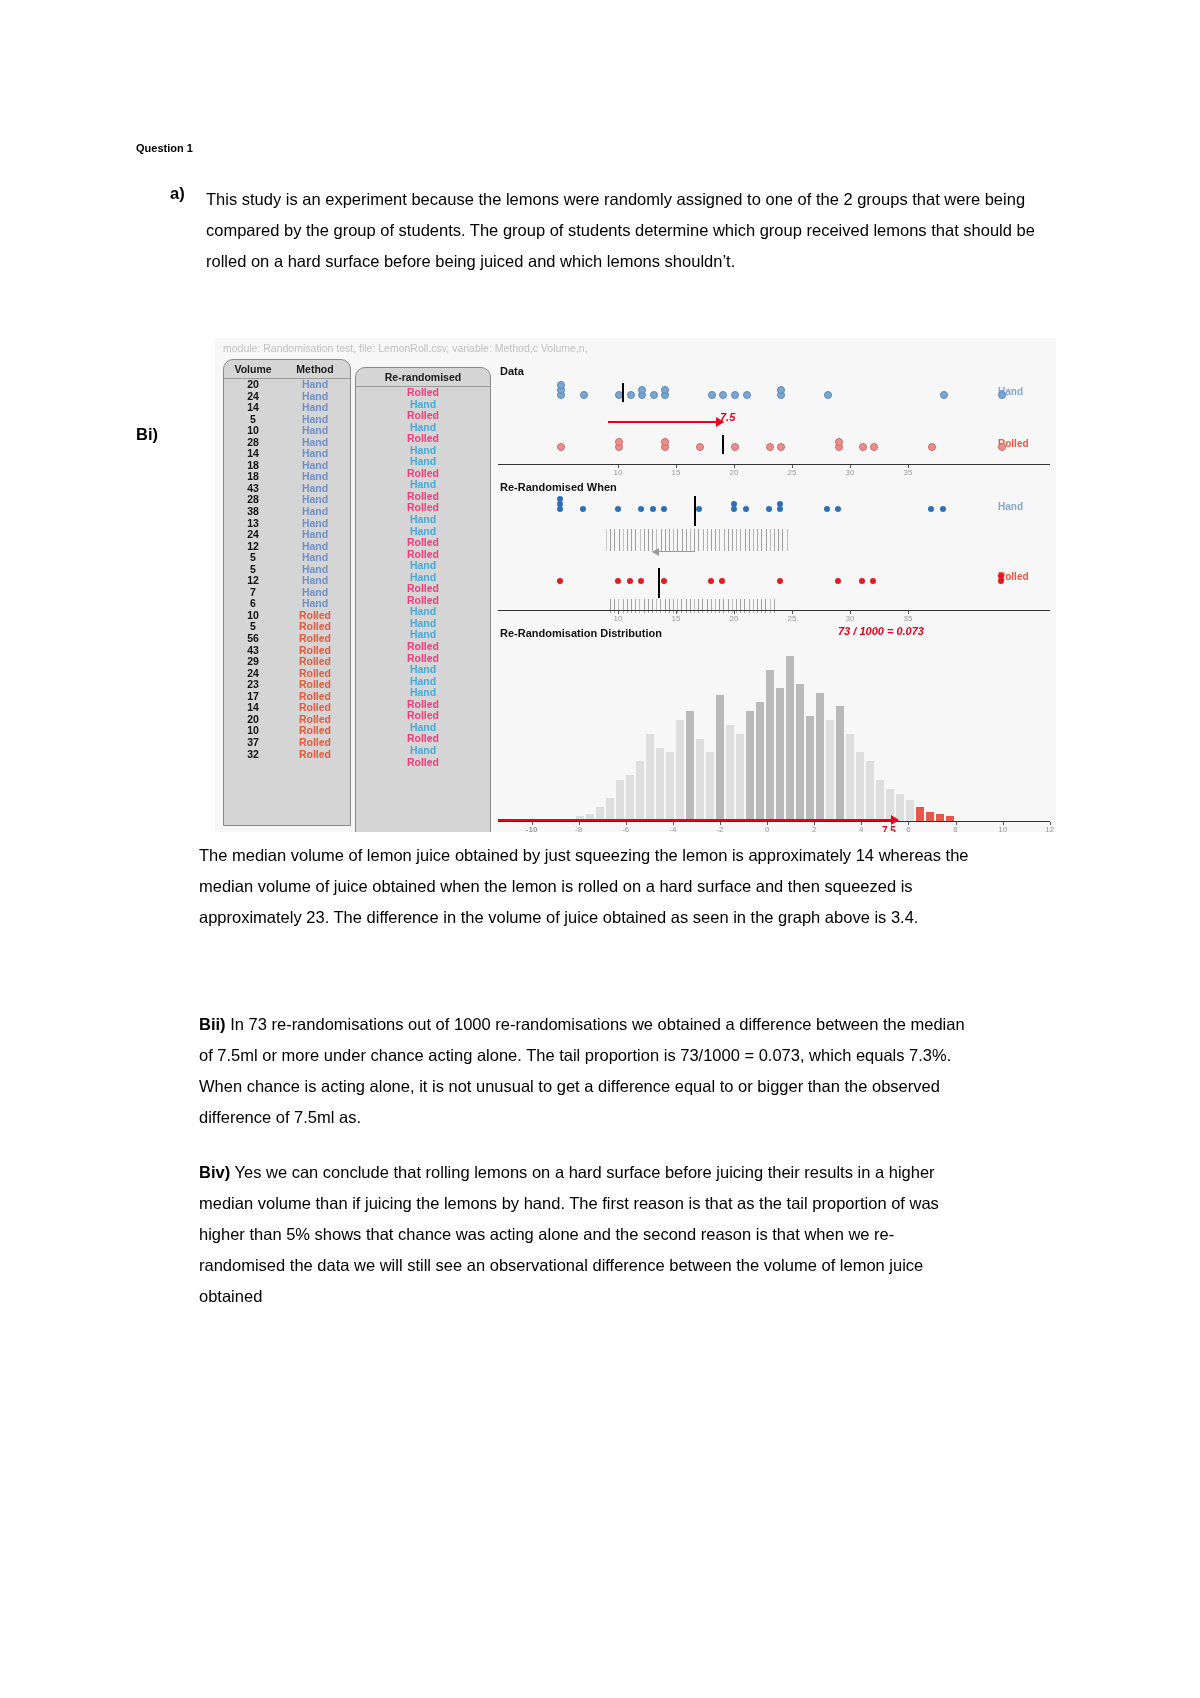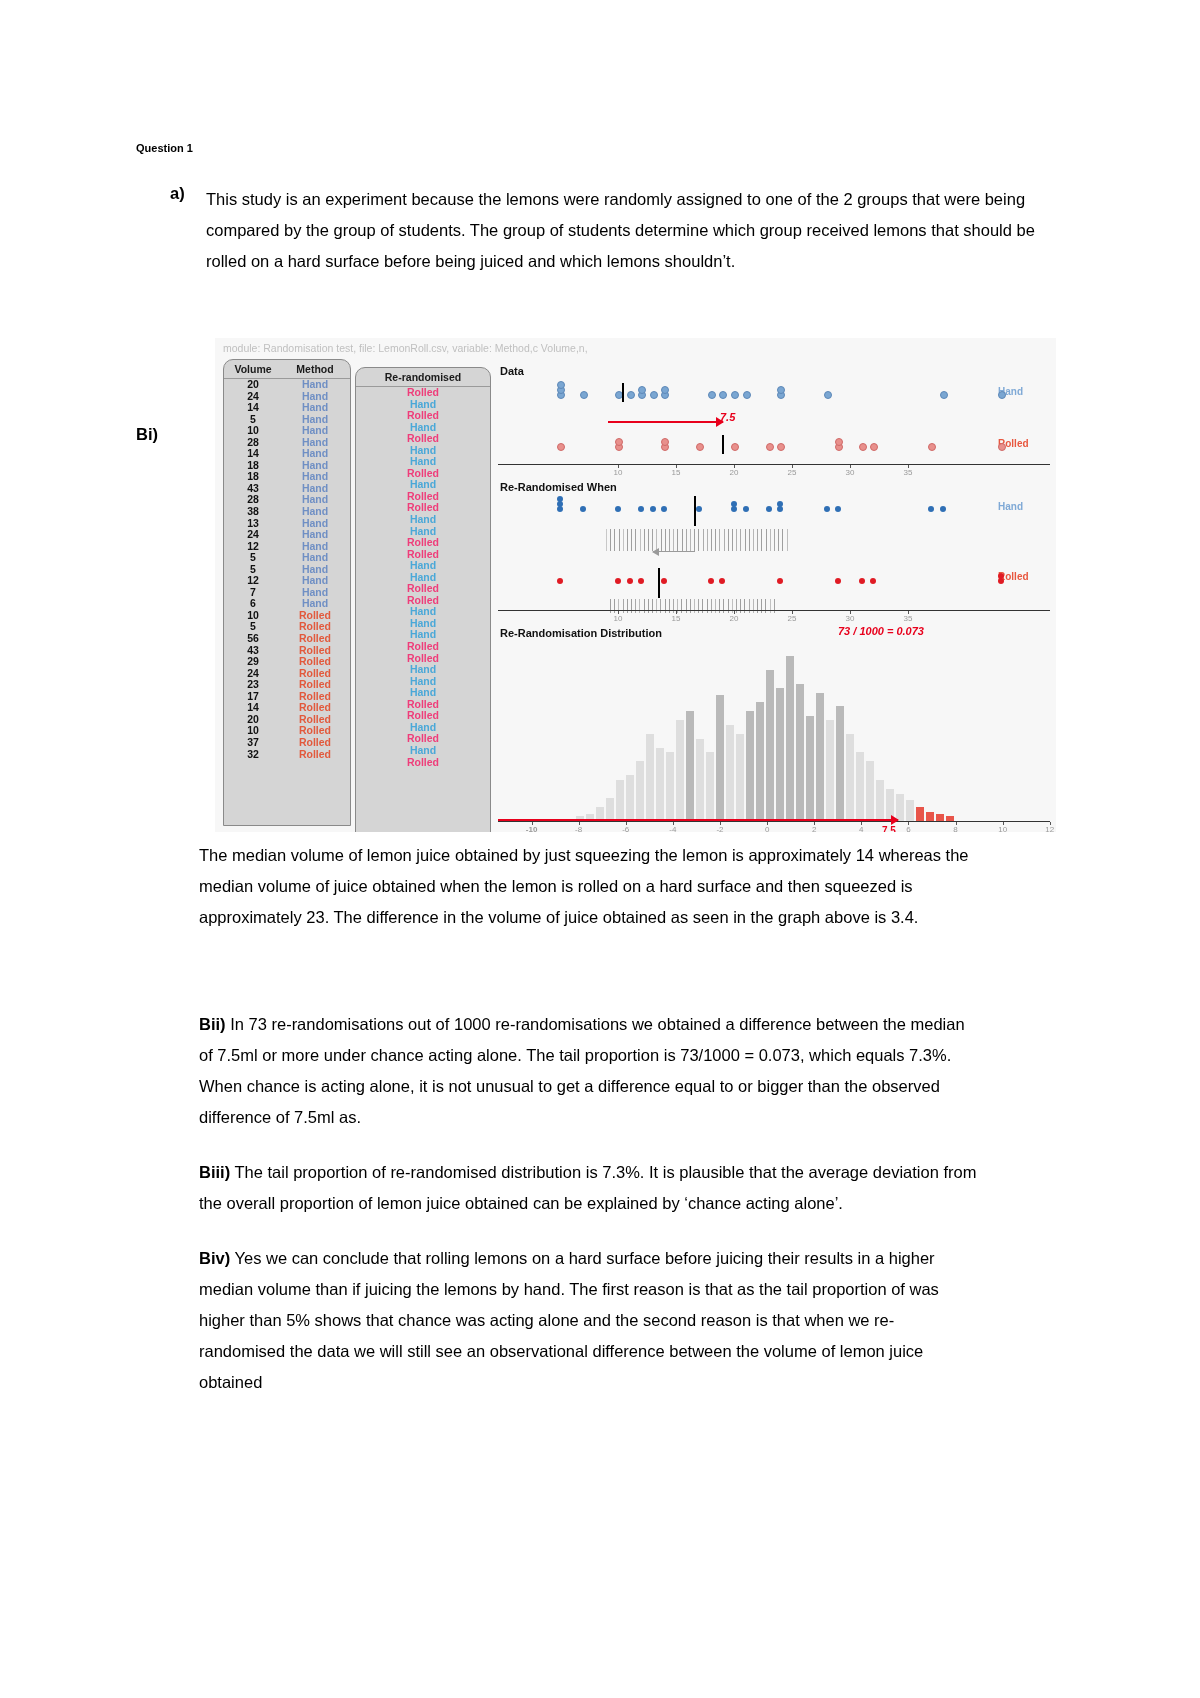--- a/index.html
+++ b/index.html
@@ -773,17 +773,16 @@
         </div>
       <div class="arrow-red" style="left:0px; top:456px; width:400px;"></div>
       <div class="bot-arrow-lbl" style="left:384px; top:462px;">7.5</div>
     </div>
   </div>
 
   <div class="after-img">
     <div class="para blk">The median volume of lemon juice obtained by just squeezing the lemon is approximately 14 whereas the median volume of juice obtained when the lemon is rolled on a hard surface and then squeezed is approximately 23.  The difference in the volume of juice obtained as seen in the graph above is 3.4.</div>
     <div class="spacer"></div>
     <div class="para blk"><b>Bii)</b><span> In 73 re-randomisations out of 1000 re-randomisations we obtained a difference between the median of 7.5ml or more under chance acting alone. The tail proportion is 73/1000 = 0.073, which equals 7.3%. When chance is acting alone, it is not unusual to get a difference equal to or bigger than the observed difference of 7.5ml as.</span></div>
-    <div class="para blk"><b>Biii)</b><span> The tail proportion of re-randomised distribution is 7.3%. It is plausible that the average deviation from the overall proportion of lemon juice obtained can be explained by ‘chance acting alone’.</span></div>
     <div class="para blk"><b>Biv)</b><span> Yes we can conclude that rolling lemons on a hard surface before juicing their results in a higher median volume than if juicing the lemons by hand.  The first reason is that as the tail proportion of was higher than 5% shows that chance was acting alone and the second reason is that when we re-randomised the data we will still see an observational difference between the volume of lemon juice obtained</span></div>
   </div>
 
 </div>
 
 </body></html>

